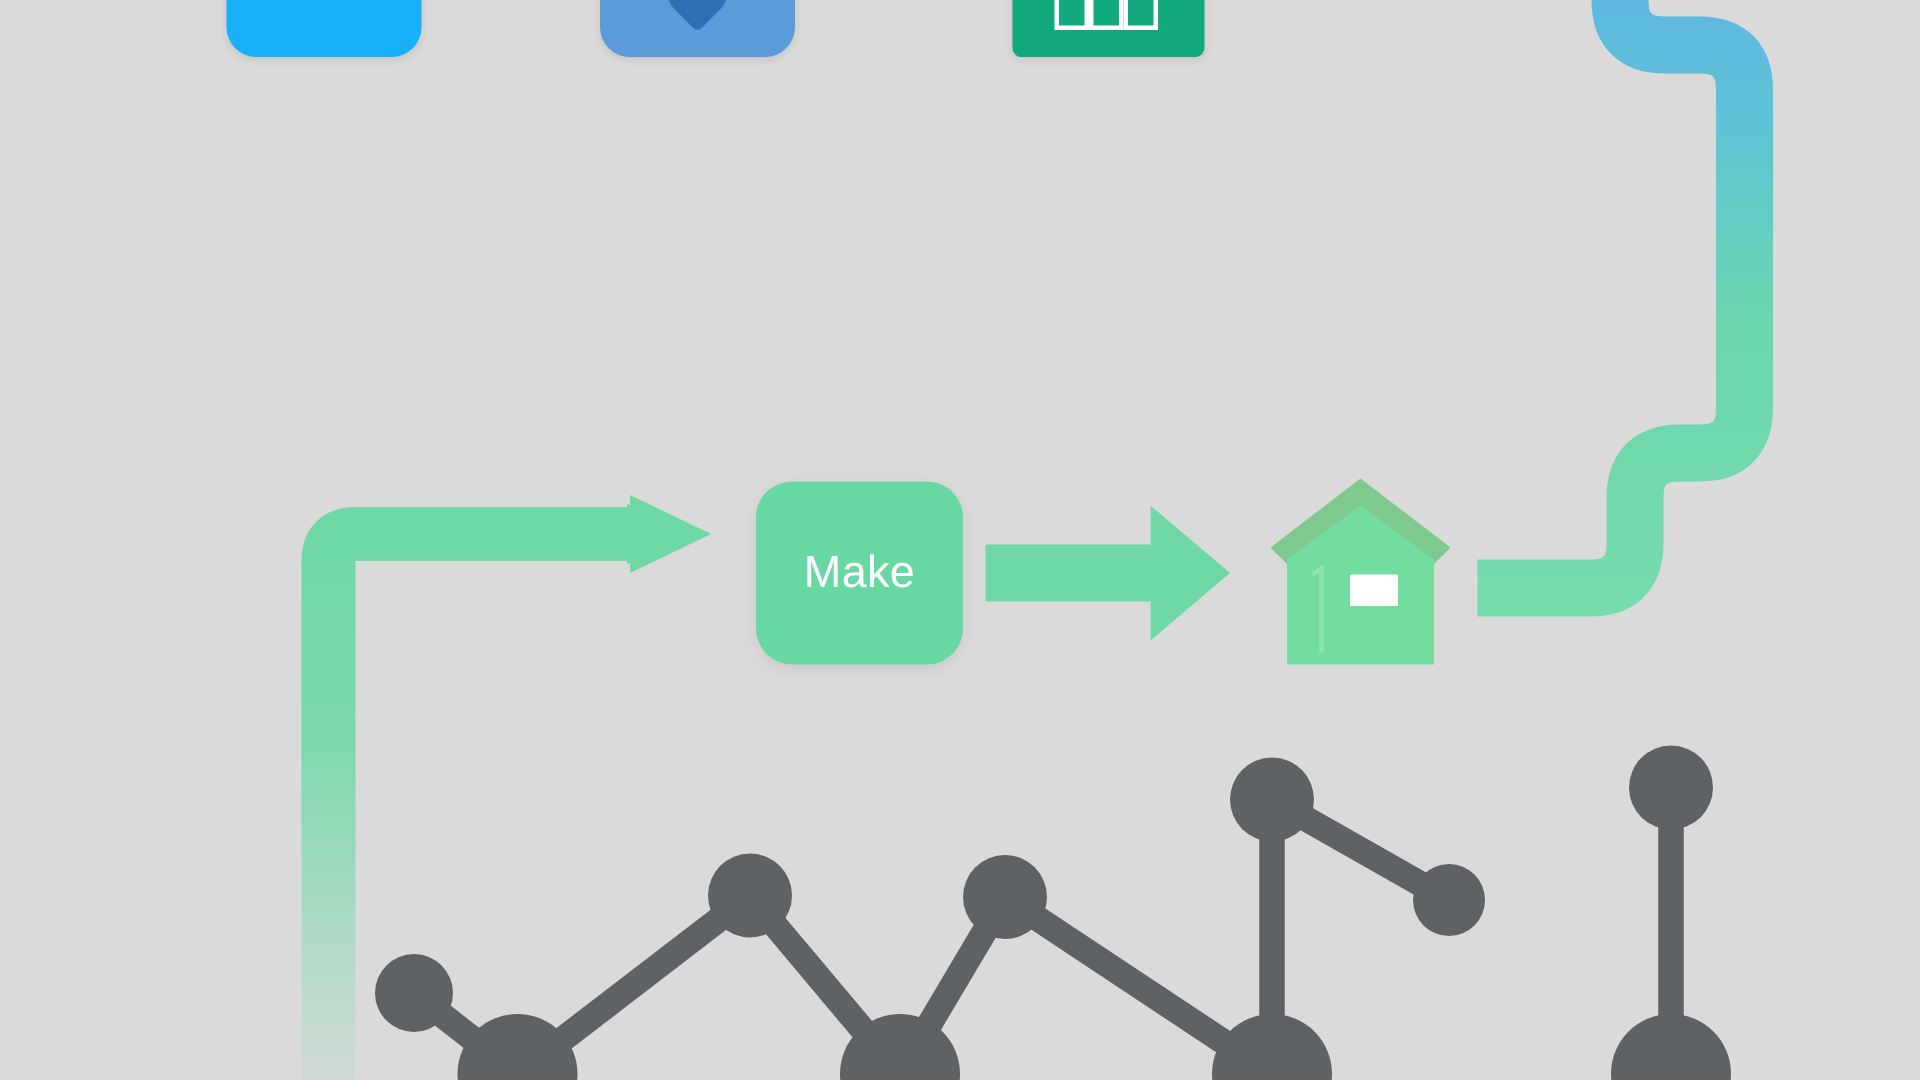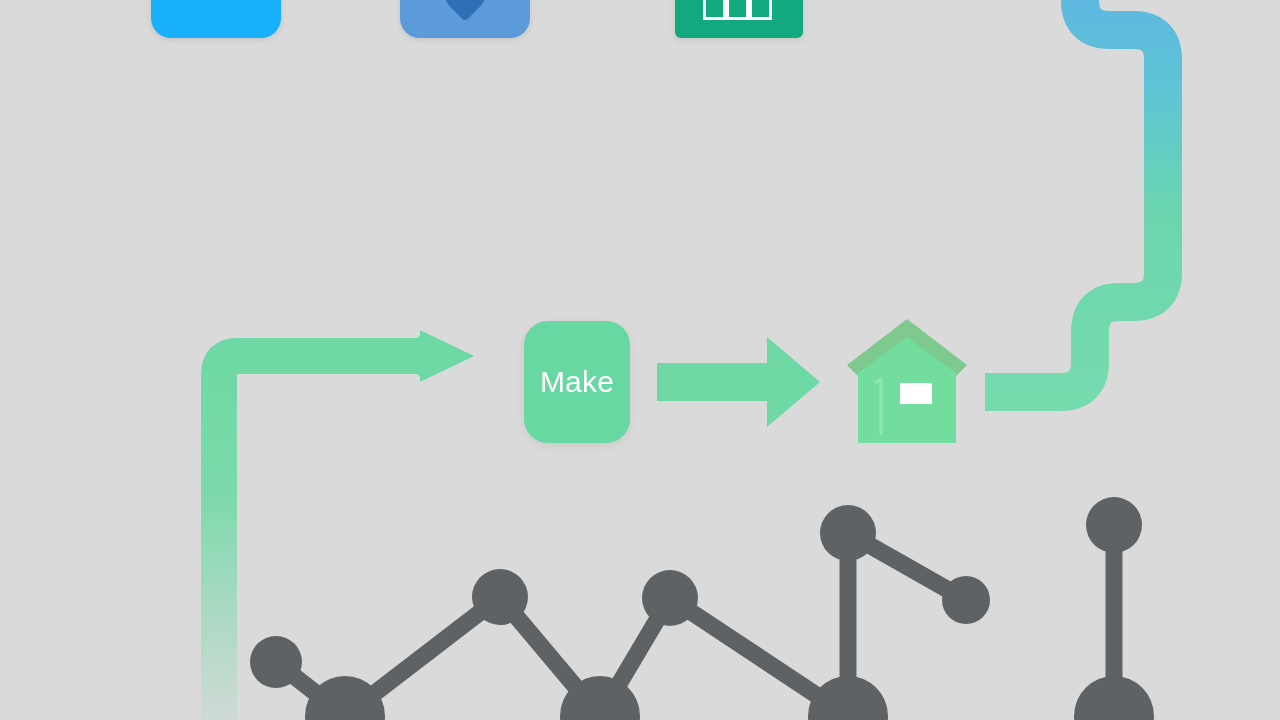--- a/index.html
+++ b/index.html
@@ -72,22 +72,22 @@
     top: 62px;
     box-sizing: border-box;
   }
   #app-icon-3 .grid-cell.c1 { left: 28px; }
   #app-icon-3 .grid-cell.c2 { left: 51px; }
   #app-icon-3 .grid-cell.c3 { left: 74px; }
 
   
   #make-node {
     position: absolute;
-    left: 524px; top: 321px;
-    width: 106px; height: 122px;
+    left: 504px; top: 321px;
+    width: 138px; height: 122px;
     background: #68d8a3;
     border-radius: 24px;
     display: flex;
     align-items: center;
     justify-content: center;
     box-shadow: 0 3px 10px rgba(0,0,0,0.07);
   }
   #make-node .make-label {
     color: #ffffff;
     font-size: 30px;

